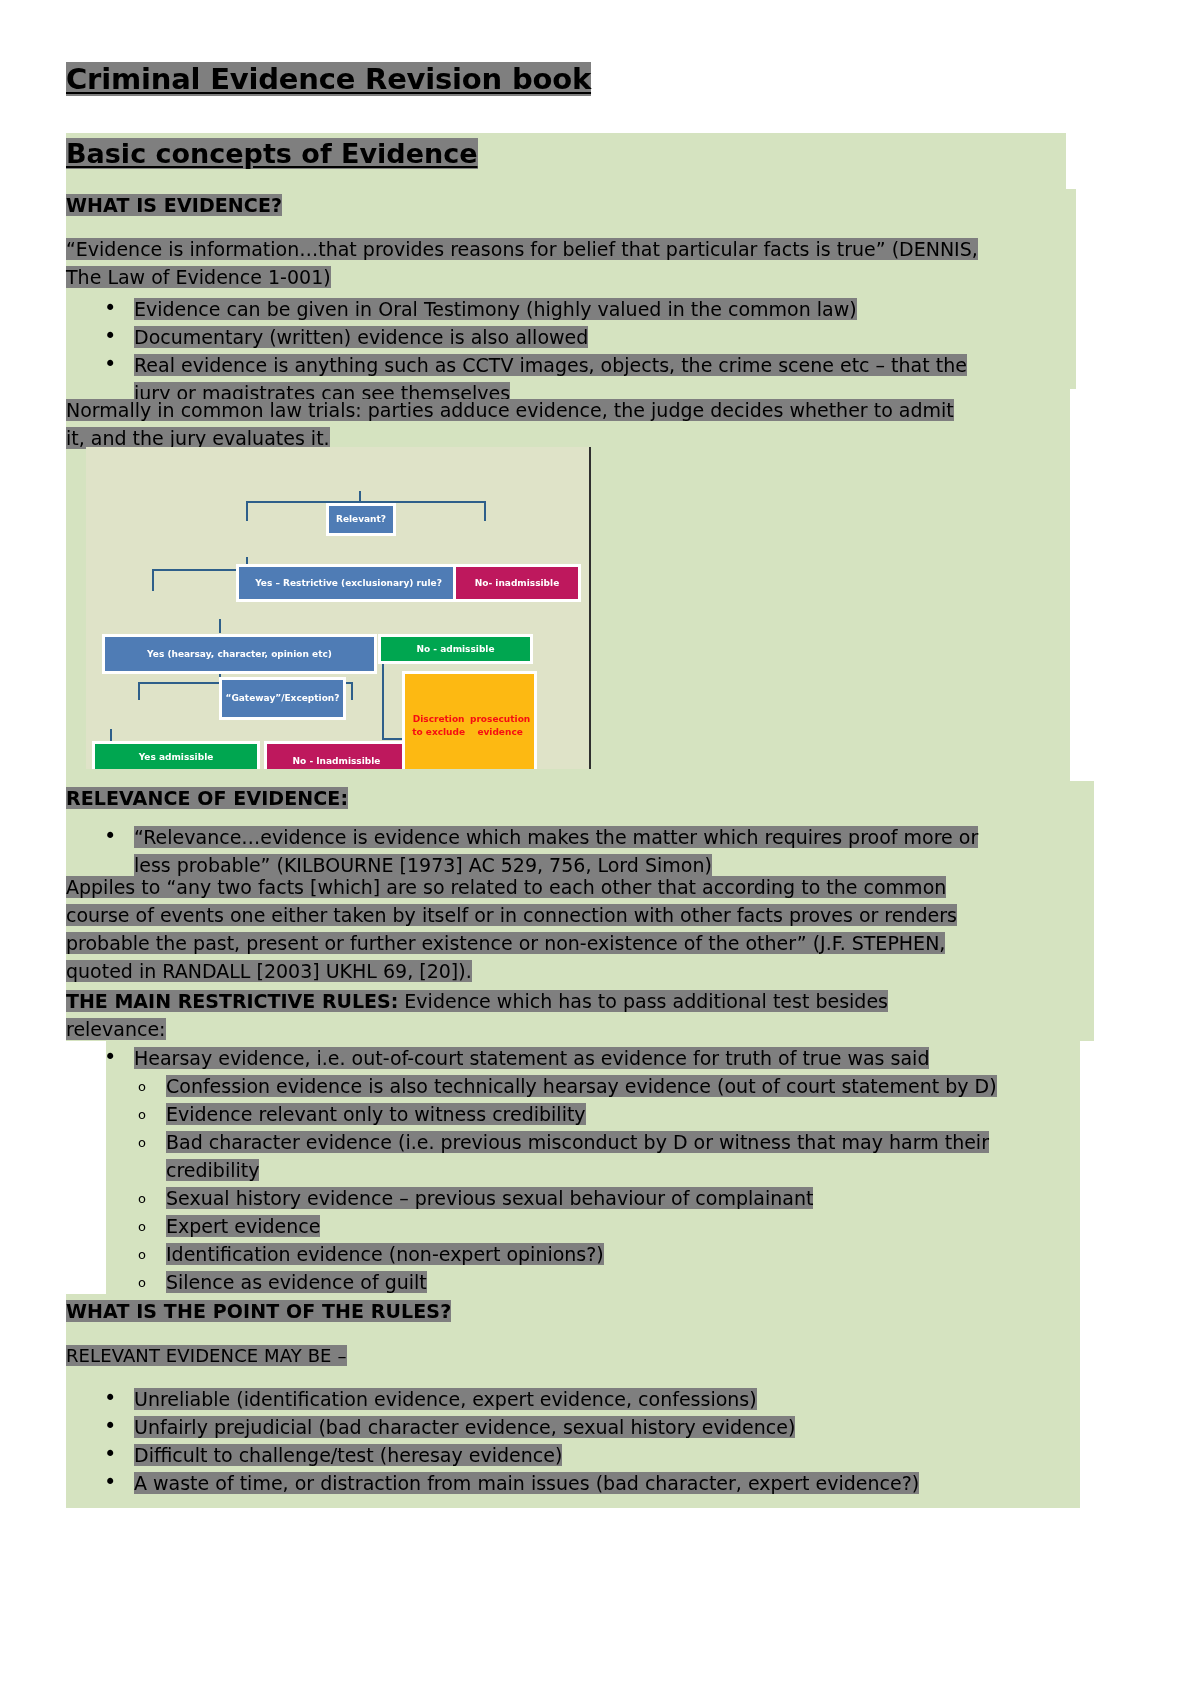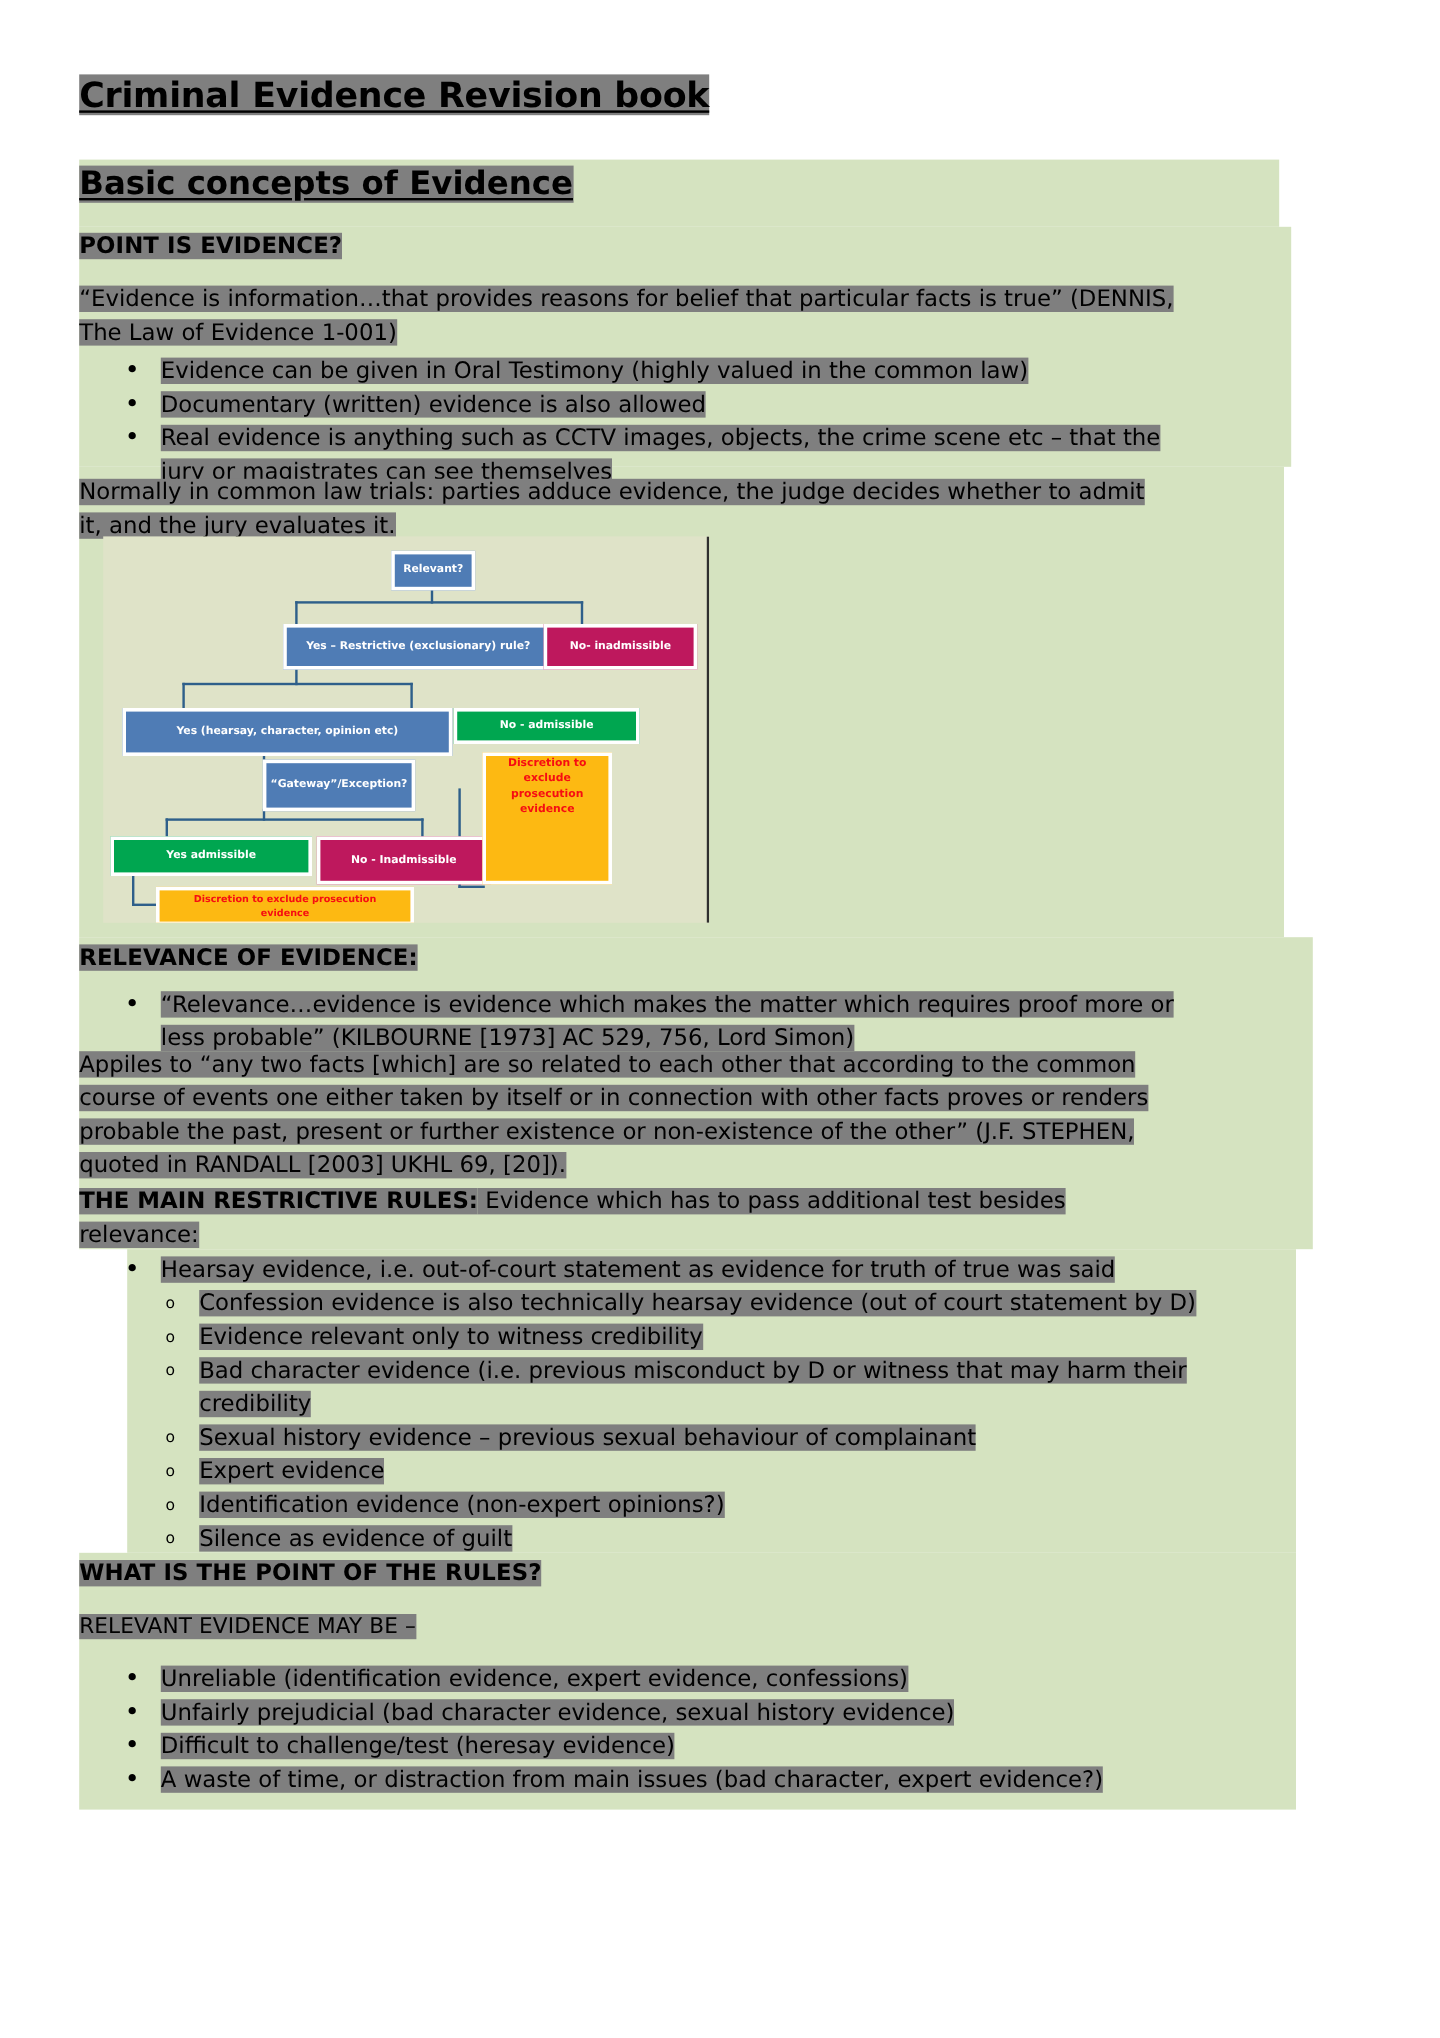--- a/index.html
+++ b/index.html
@@ -140,20 +140,21 @@
     font-size: 9px;
     font-weight: bold;
     display: flex;
     align-items: center;
     justify-content: center;
     text-align: center;
     line-height: 13px;
     padding: 0 3px;
     overflow: hidden;
     white-space: nowrap;
+    margin-top: 44px;
   }
   .fbox.wrap { white-space: normal; }
   .fbox.blue   { background: #4f7cb5; }
   .fbox.red    { background: #be185d; }
   .fbox.green  { background: #00a650; }
   .fbox.orange { background: #fdb912; color: #f60d12; }
   .conn {
     position: absolute;
     background: transparent;
     border-color: #2e5f8a;
@@ -177,21 +178,21 @@
 
     <div class="doc-title">
       <span class="hl">Criminal Evidence Revision book</span>
     </div>
 
     <div class="h1">
       <span class="hl">Basic concepts of Evidence</span>
     </div>
 
     <div class="h2" style="left:66px; top:194px;">
-      <span class="hl">POINT IS EVIDENCE?</span>
+      <span class="hl">WHAT IS EVIDENCE?</span>
     </div>
 
     <div class="para" style="left:66px; top:235px; width:1010px;">
       <span class="hl">“Evidence is information…that provides reasons for belief that particular facts is true” (DENNIS,</span><br>
       <span class="hl">The Law of Evidence 1-001)</span>
     </div>
 
     <ul class="bul" style="left:66px; top:295px; width:930px;">
       <li><span class="hl">Evidence can be given in Oral Testimony (highly valued in the common law)</span></li>
       <li><span class="hl">Documentary (written) evidence is also allowed</span></li>
@@ -254,21 +255,21 @@
       </div>
 
       <div class="fbox green" style="left:6px; top:250px; width:168px; height:33px;">
         <span>Yes  admissible</span>
       </div>
 
       <div class="fbox red" style="left:178px; top:250px; width:145px; height:40px;">
         <span>No - Inadmissible</span>
       </div>
 
-      <div class="fbox orange wrap" style="left:316px; top:180px; width:108px; height:110px; flex-direction:column; justify-content:flex-start;">
+      <div class="fbox orange wrap" style="left:316px; top:180px; width:135px; height:110px; justify-content:flex-end;">
         <span>Discretion to exclude</span>
         <span>prosecution evidence</span>
       </div>
 
       <div class="fbox orange wrap" style="left:44px; top:292px; width:215px; height:32px; font-size:8px; line-height:11px; flex-direction:column; justify-content:center;">
         <span>Discretion to exclude prosecution</span>
         <span>evidence</span>
       </div>
 
       <div class="right-rule"></div>

